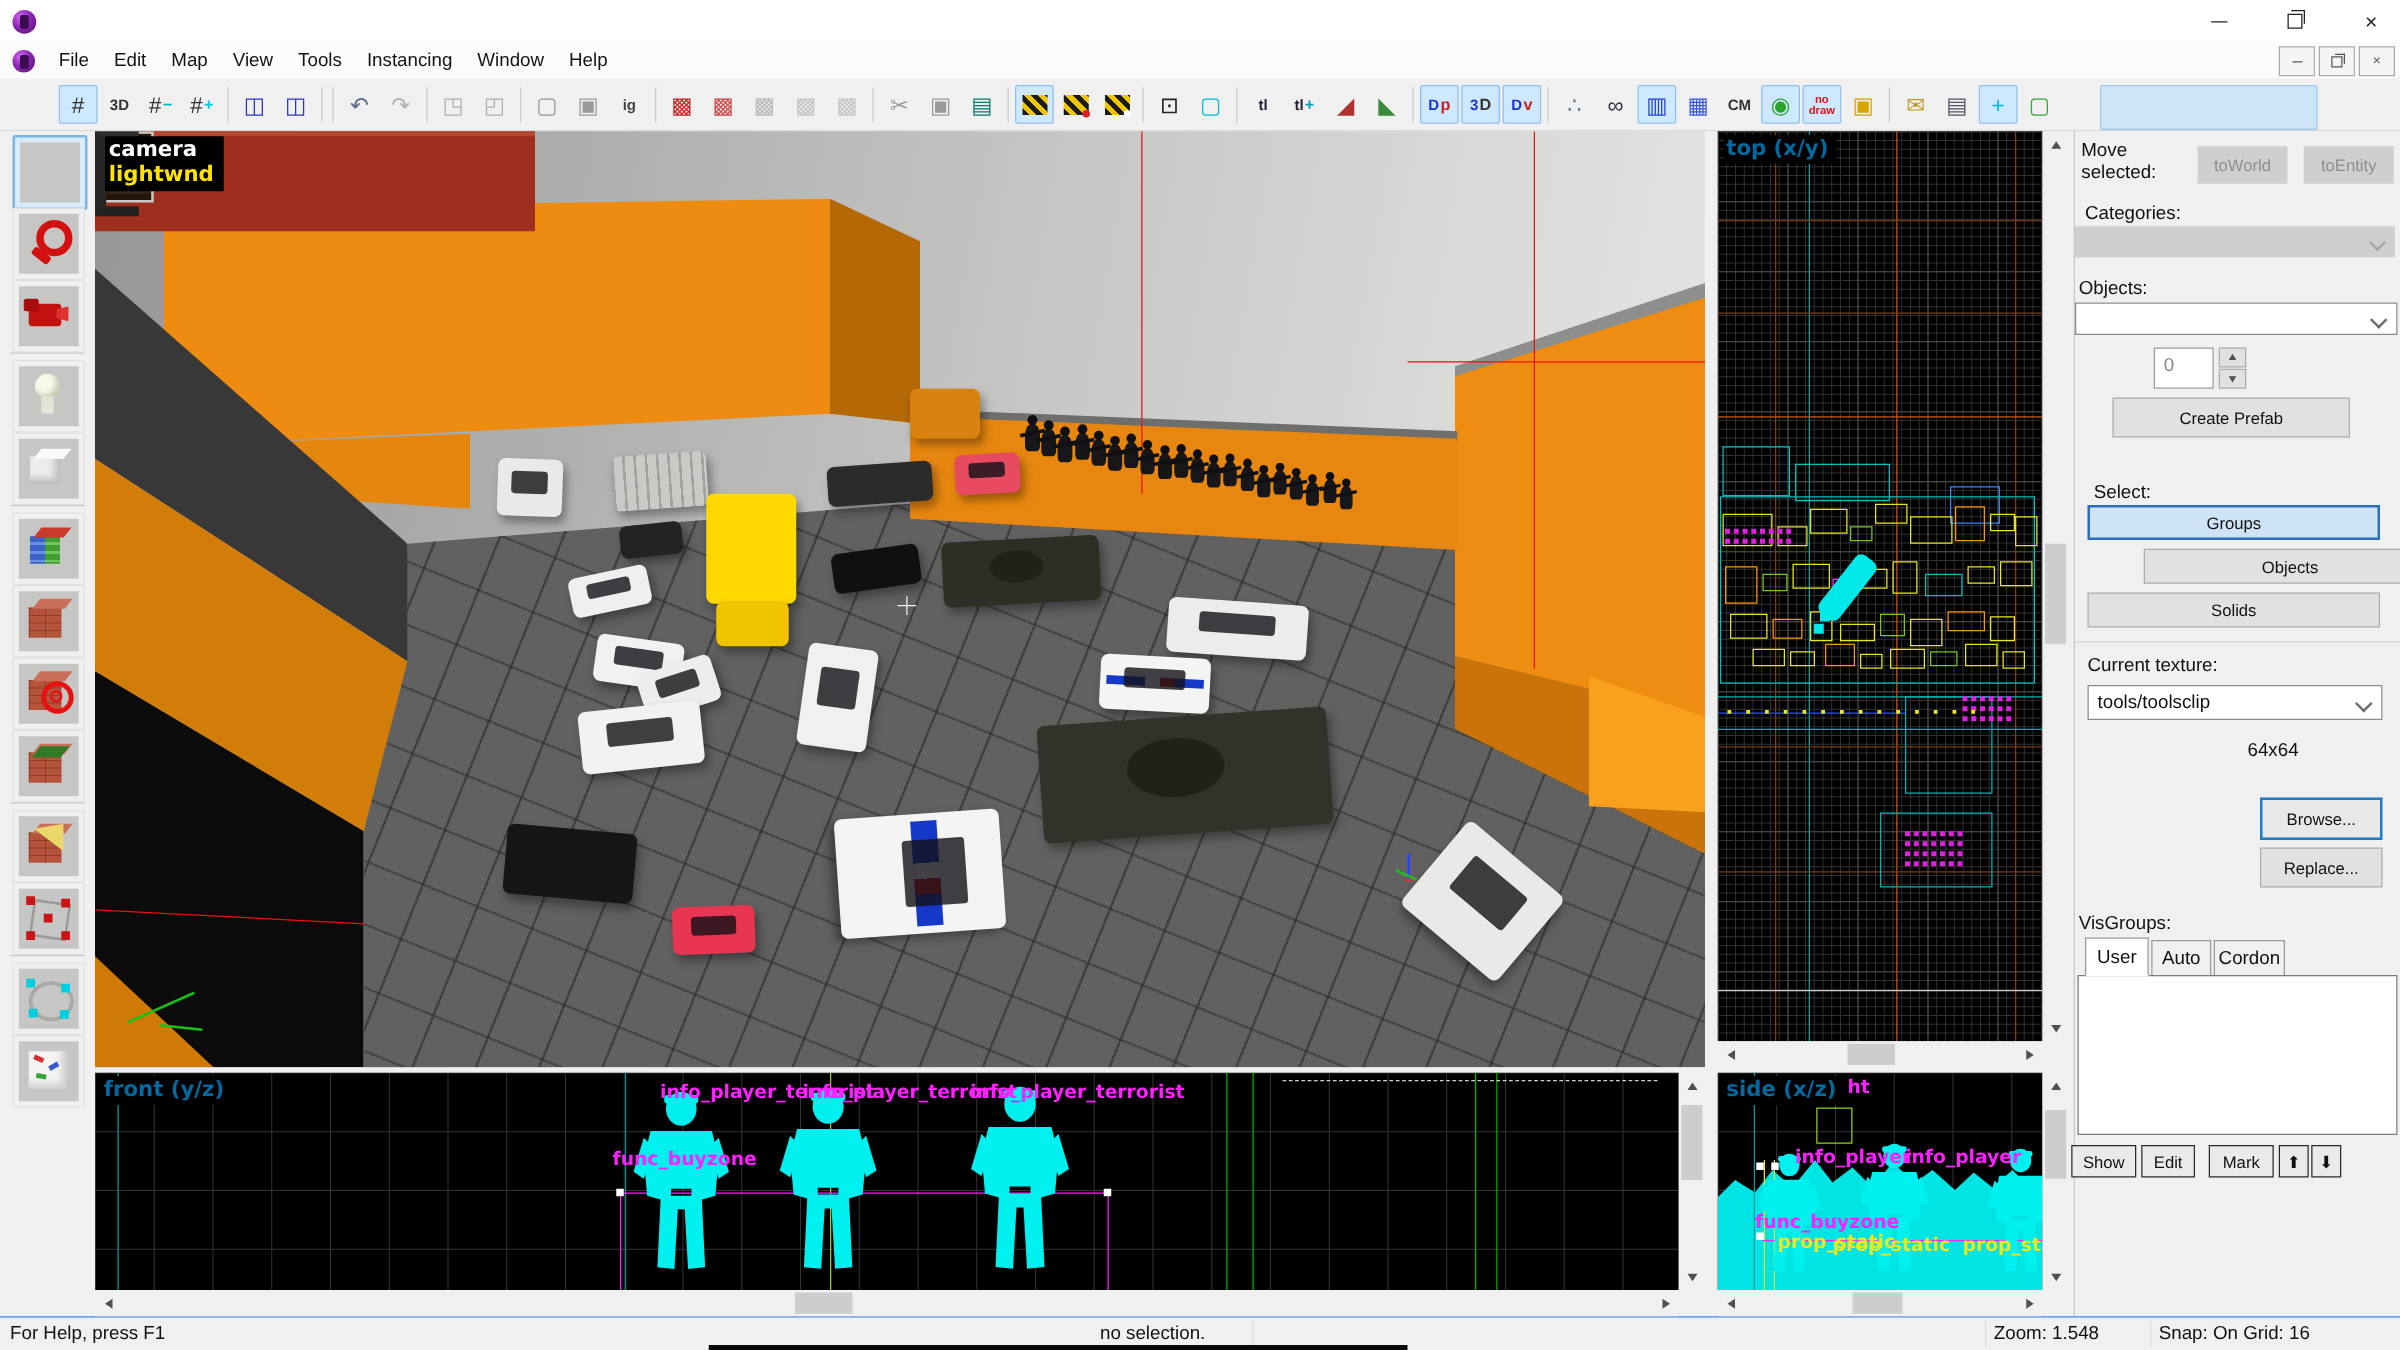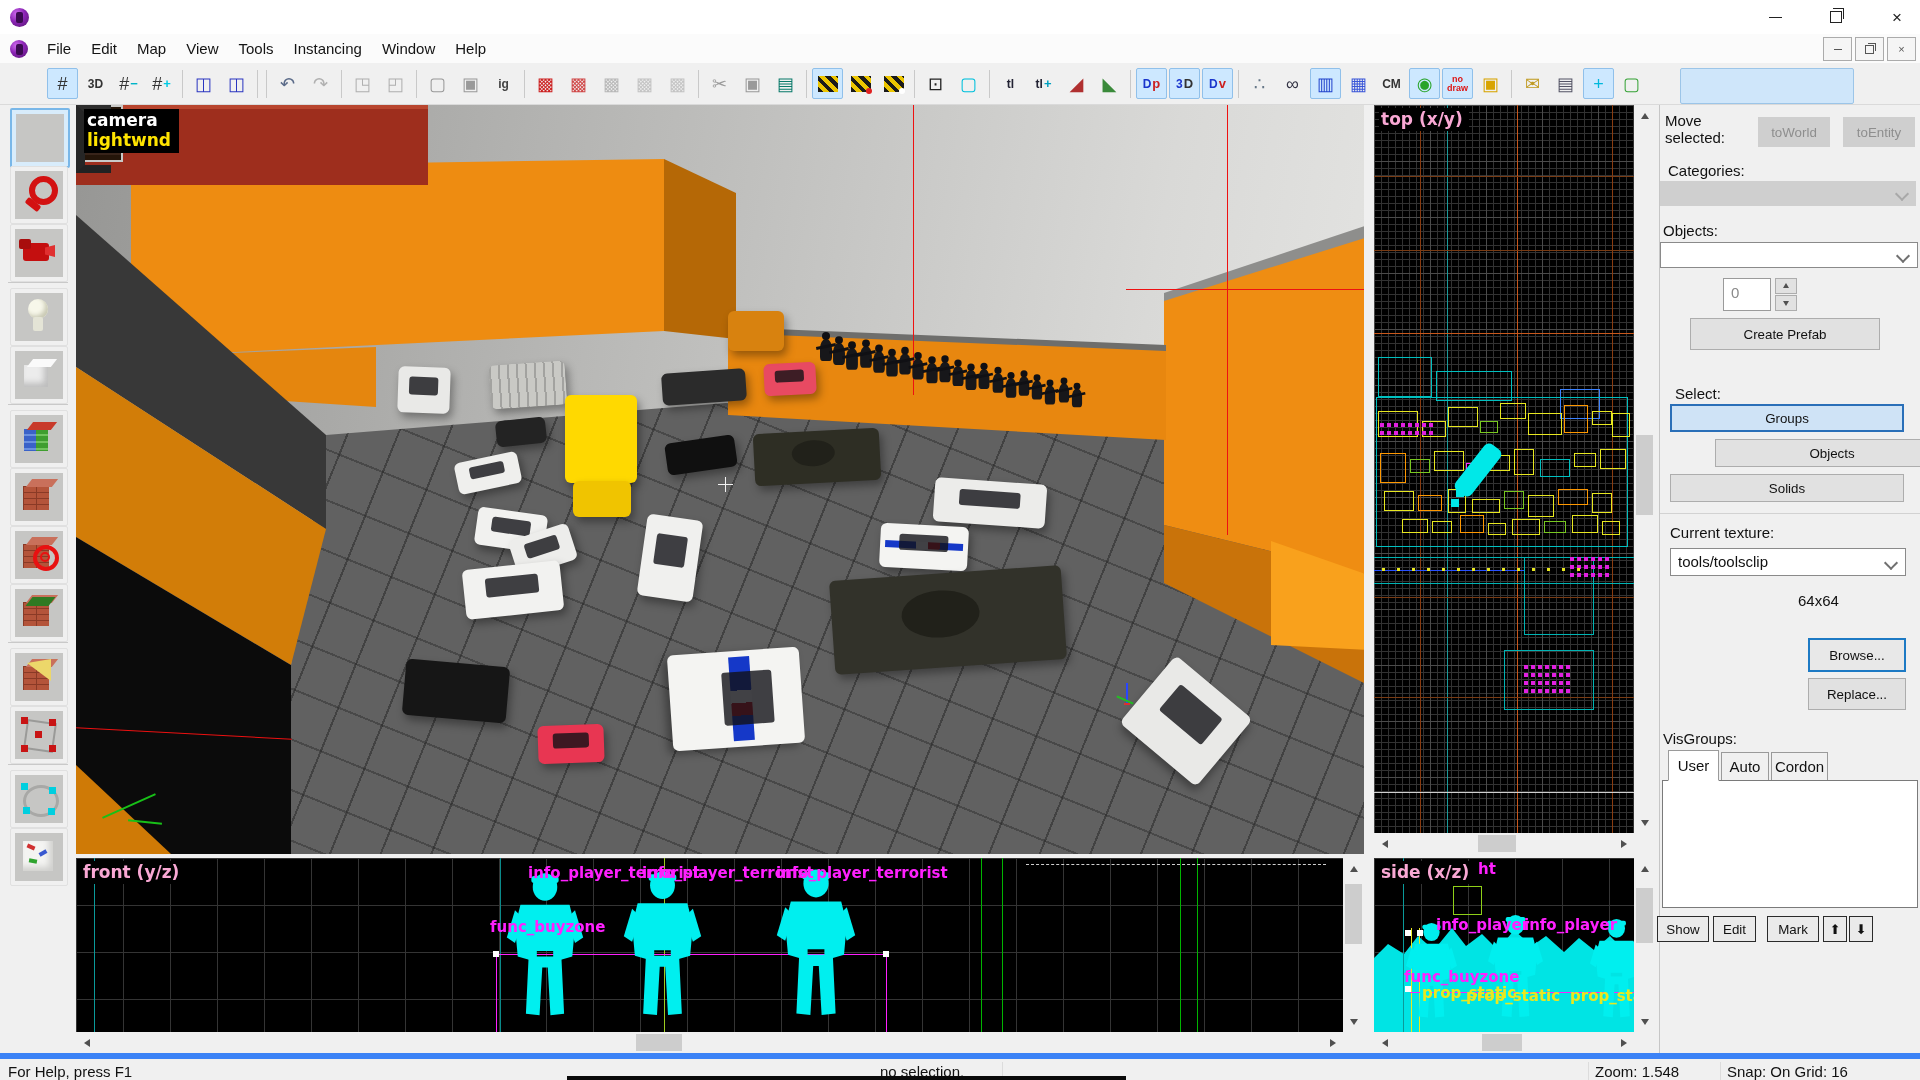--- a/index.html
+++ b/index.html
@@ -77,21 +77,21 @@
   .ti-morph .v1{left:6px;top:8px;} .ti-morph .v2{left:34px;top:12px;} .ti-morph .v3{left:8px;top:32px;} .ti-morph .v4{left:33px;top:33px;}
   .ti-instance .a{left:8px;top:8px;width:30px;height:30px;background:#f4f4f2;box-shadow:inset -4px -4px 6px #cfcfcd;}
   .ti-instance .v1{left:12px;top:12px;width:8px;height:4px;background:#d03030;transform:rotate(24deg);}
   .ti-instance .v2{left:24px;top:18px;width:8px;height:4px;background:#3858d0;transform:rotate(-30deg);}
   .ti-instance .v3{left:14px;top:26px;width:8px;height:4px;background:#2fa42f;transform:rotate(10deg);}
   
   .vp{position:absolute;background:#000;overflow:hidden;}
   .grid2d{position:absolute;inset:0;
     background-image:linear-gradient(#343434 1px,transparent 1px),linear-gradient(90deg,#343434 1px,transparent 1px);
     background-size:47px 47px;}
-  .vplabel{position:absolute;left:5px;top:3px;background:#000;color:#f9a8d4;font:bold 17px "DejaVu Sans",sans-serif;padding:1px 6px 2px 2px;z-index:30;}
+  .vplabel{position:absolute;left:5px;top:3px;background:#000;color:#0369a1;font:bold 17px "DejaVu Sans",sans-serif;padding:1px 6px 2px 2px;z-index:30;}
   .elabel{position:absolute;font:bold 15px "DejaVu Sans",sans-serif;white-space:nowrap;z-index:12;}
   
   .vp3d{position:absolute;left:76px;top:105px;width:1288px;height:749px;overflow:hidden;
      background:linear-gradient(100deg,#969694 0%,#b9b9b7 40%,#d9d9d7 78%,#e6e6e4 100%);}
   .s{position:absolute;inset:0;}
   .s-ground{background:#616161;clip-path:polygon(215px 560px,250px 330px,650px 298px,1090px 332px,1292px 470px,1292px 749px,215px 749px);}
   .s-gridlines{clip-path:polygon(215px 560px,250px 330px,650px 298px,1090px 332px,1292px 470px,1292px 749px,215px 749px);
      background-image:repeating-linear-gradient(112deg,transparent 0 45px,rgba(35,35,35,.5) 45px 47px),
                       repeating-linear-gradient(22deg,transparent 0 45px,rgba(35,35,35,.4) 45px 47px);}
   .s-rwall-top{background:#8e8e8c;clip-path:polygon(1088px 188px,1292px 120px,1292px 140px,1088px 200px);}
@@ -178,21 +178,21 @@
   .texprev{position:absolute;left:16px;top:483px;width:103px;height:110px;background-color:#7c463e;
     background-image:linear-gradient(45deg,#6d3a33 25%,transparent 25%,transparent 75%,#6d3a33 75%),
                      linear-gradient(45deg,#6d3a33 25%,transparent 25%,transparent 75%,#6d3a33 75%);
     background-size:16px 16px;background-position:0 0,8px 8px;display:flex;align-items:center;justify-content:center;}
   .texprev span{color:#ffc4ba;font:bold 24px "DejaVu Sans Mono",monospace;letter-spacing:2px;margin-top:26px;}
   .tab{position:absolute;border:1px solid #9a9a9a;background:#f0f0f0;display:flex;align-items:center;justify-content:center;box-sizing:border-box;}
   .tab.active{background:#fff;border-bottom:1px solid #fff;z-index:2;}
   .rlist{position:absolute;background:#fff;border:1px solid #7a7a7a;box-sizing:border-box;}
   .seph{position:absolute;height:0;border-top:1px solid #d2d2d2;}
   
-  .statusbar{position:absolute;left:0;top:1053px;width:1920px;height:27px;background:#f0f0f0;border-top:6px solid #3b82f6;box-sizing:border-box;}
+  .statusbar{position:absolute;left:0;top:1053px;width:1920px;height:27px;background:#f0f0f0;border-top:1px solid #3b82f6;box-sizing:border-box;}
   .stxt{position:absolute;top:4px;white-space:nowrap;}
   .ssep{position:absolute;top:3px;width:1px;height:20px;background:#dcdcdc;}
   .taskbar-edge{position:absolute;left:567px;top:1076px;width:559px;height:4px;background:#0a0a0a;z-index:60;}
   .gap{position:absolute;background:#f0f0f0;}
 </style>
 </head>
 <body>
 
 <div id="app">
 

